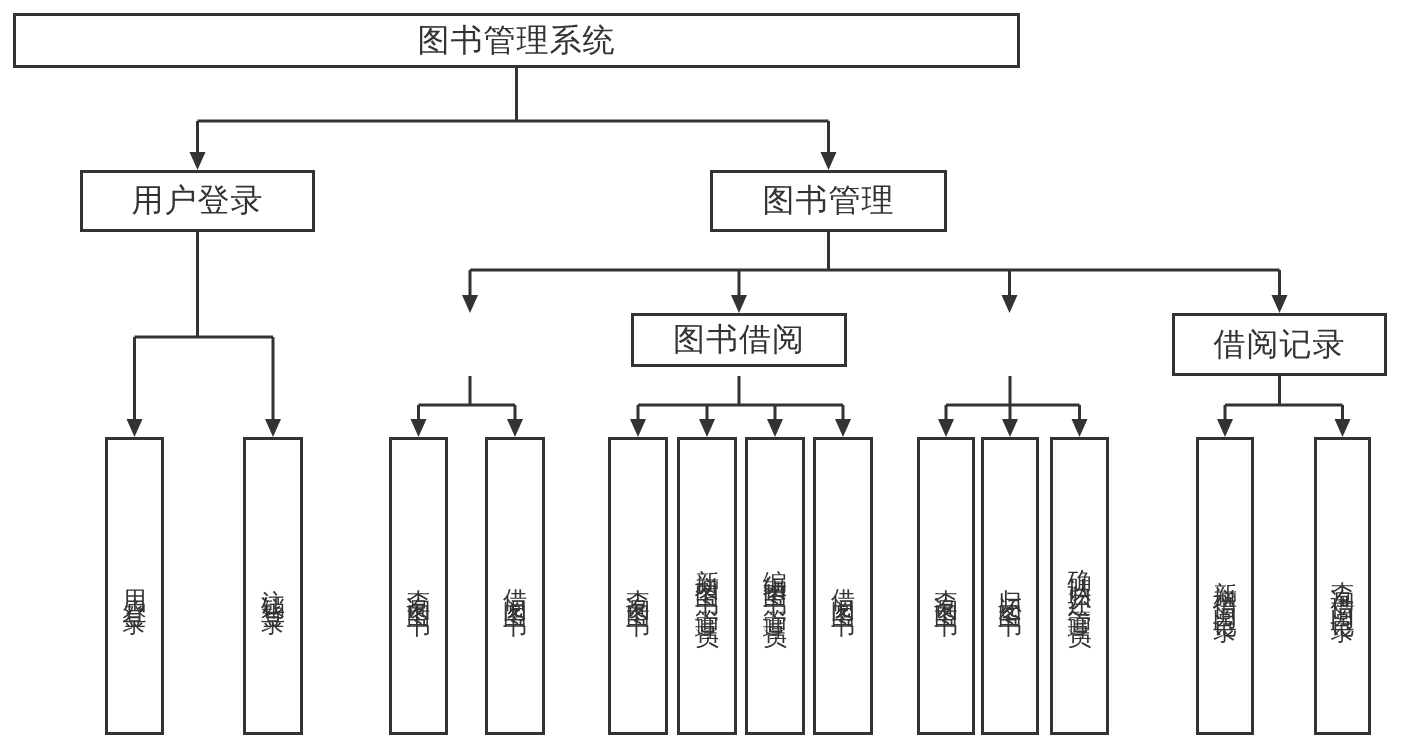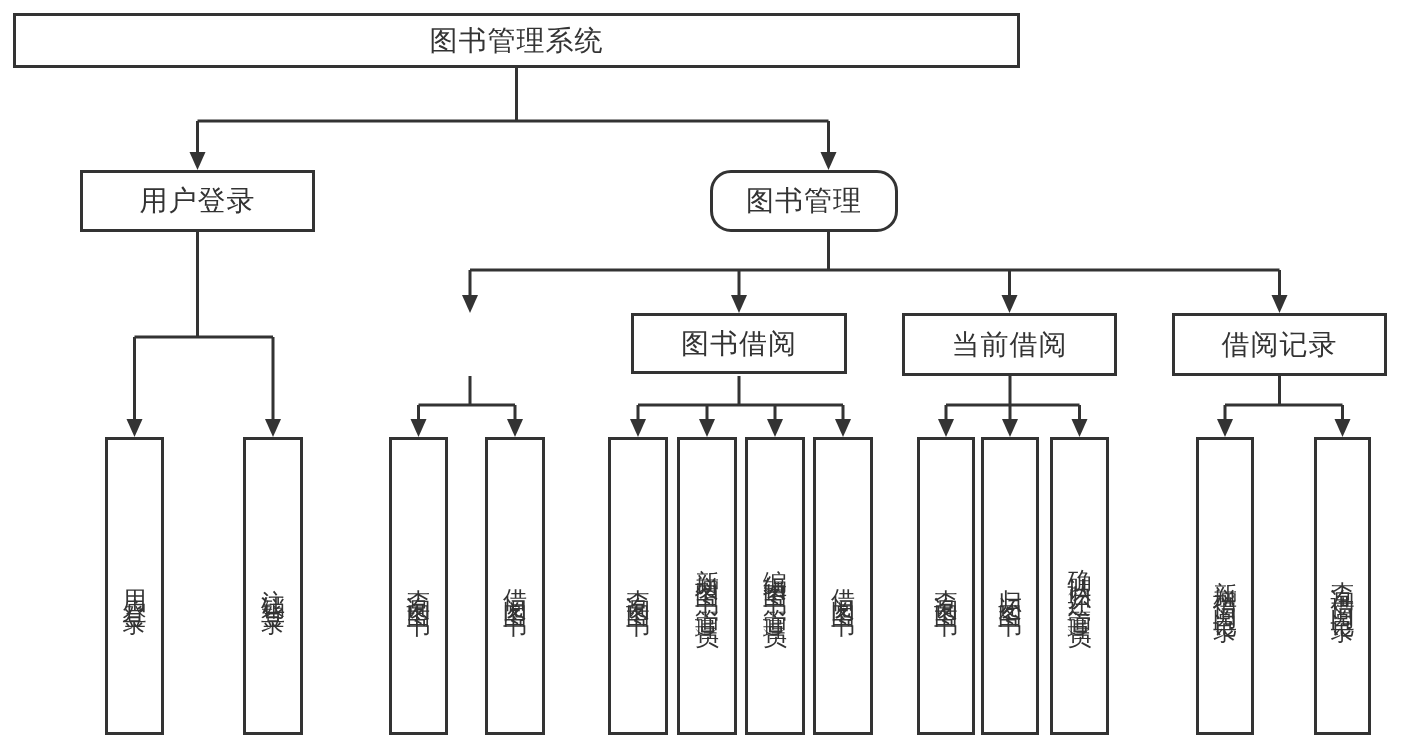--- a/index.html
+++ b/index.html
@@ -19,21 +19,21 @@
   .wires path { stroke: #333333; stroke-width: 3; fill: none; }
   .wires path.arr { fill: #333333; stroke: none; }
   .hbox {
     position: absolute;
     box-sizing: border-box;
     border: 3px solid #333333;
     background: #ffffff;
     display: flex;
     align-items: center;
     justify-content: center;
-    font-size: 28px;
+    font-size: 32px;
     color: #333333;
     letter-spacing: 1px;
   }
   .vbox {
     position: absolute;
     top: 437px;
     height: 298px;
     box-sizing: border-box;
     border: 3px solid #333333;
     background: #ffffff;
@@ -109,29 +109,26 @@
     </g>
   </svg>
 
   <div class="hbox" style="left:13px; top:13px; width:1007px; height:55px;">
     <span>图书管理系统</span>
   </div>
 
   <div class="hbox" style="left:80px; top:170px; width:235px; height:62px;">
     <span>用户登录</span>
   </div>
-  <div class="hbox" style="left:710px; top:170px; width:188px; height:62px;border-radius:21px;">
+  <div class="hbox" style="left:710px; top:170px; width:237px; height:62px;">
     <span>图书管理</span>
   </div>
 
-  <div class="hbox" style="left:631px; top:313px; width:216px; height:61px;">
+  <div class="hbox" style="left:631px; top:313px; width:216px; height:54px;">
     <span>图书借阅</span>
-  </div>
-  <div class="hbox" style="left:902px; top:313px; width:215px; height:63px;">
-    <span>当前借阅</span>
   </div>
   <div class="hbox" style="left:1172px; top:313px; width:215px; height:63px;">
     <span>借阅记录</span>
   </div>
 
   <div class="vbox" style="left:105px; width:59px;">
     <span class="vtext">用户登录</span>
   </div>
   <div class="vbox" style="left:243px; width:60px;">
     <span class="vtext">注销登录</span>

